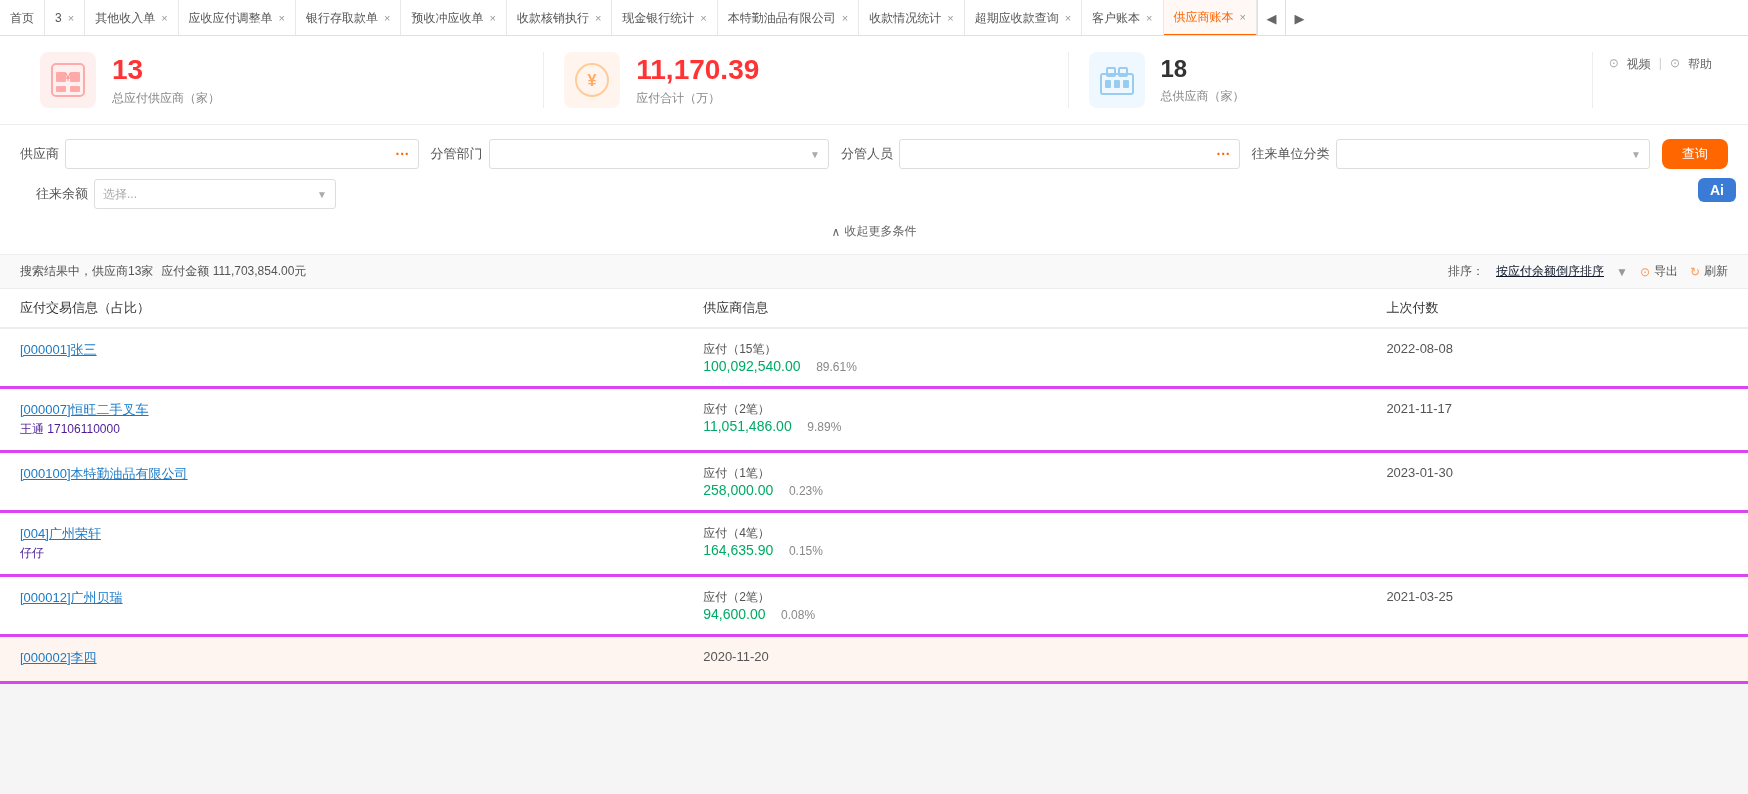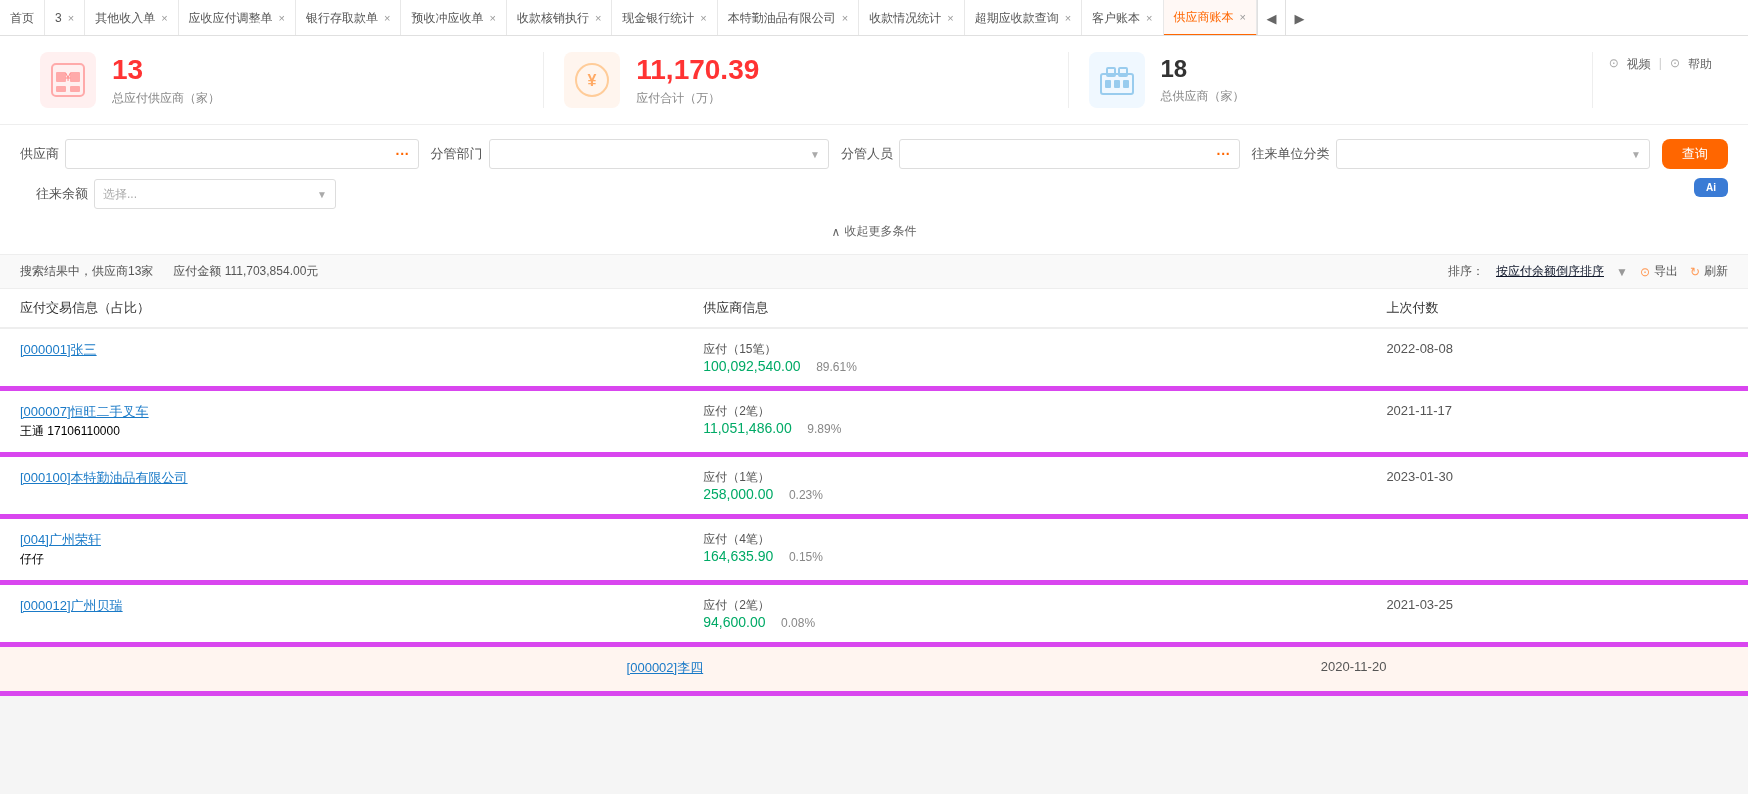--- a/index.html
+++ b/index.html
@@ -161,21 +161,21 @@
     .results-bar {
       background: #f9f9f9;
       border-bottom: 1px solid #eee;
       padding: 8px 20px;
       display: flex;
       align-items: center;
       justify-content: space-between;
       font-size: 12px;
       color: #555;
     }
-    .results-info { display: flex; gap: 20px; }
+    .results-info { display: flex; gap: 8px; }
     .results-actions { display: flex; align-items: center; gap: 12px; }
     .sort-label { color: #555; }
     .sort-value { color: #0f172a; font-weight: 500; text-decoration: underline; }
     .action-btn {
       display: flex;
       align-items: center;
       gap: 4px;
       color: #555;
       cursor: pointer;
       font-size: 12px;
@@ -195,31 +195,31 @@
     }
     .table-header-cell {
       font-size: 13px;
       color: #333;
       font-weight: 500;
     }
     .table-row {
       display: grid;
       grid-template-columns: 2fr 2fr 1fr;
       padding: 12px 20px;
-      border-bottom: 5px solid #d946ef;
+      border-bottom: 3px solid #d946ef;
       align-items: start;
     }
-    .table-row.highlighted { background: #fff5f0; text-align: right; }
+    .table-row.highlighted { background: #fff5f0; }
     .supplier-link {
       color: #1a7ac7;
       text-decoration: underline;
       font-size: 13px;
       cursor: pointer;
     }
-    .supplier-sub { font-size: 12px; color: #000000; margin-top: 2px; }
+    .supplier-sub { font-size: 12px; color: #4c1d95; margin-top: 2px; }
     .transaction-label { font-size: 12px; color: #555; }
     .transaction-amount { font-size: 14px; color: #00aa66; font-weight: 500; margin-top: 2px; }
     .transaction-pct { font-size: 12px; color: #888; margin-left: 12px; display: inline-block; }
     .last-pay { font-size: 13px; color: #555; }
 
     
     ::-webkit-scrollbar { width: 6px; height: 6px; }
     ::-webkit-scrollbar-thumb { background: #ccc; border-radius: 3px; }
   </style>
 </head>
@@ -330,21 +330,21 @@
     </div>
   </div>
 
   <div class="top-right-links">
     <span style="color:#aaa;">⊙</span>
     <a href="#">视频</a>
     <span style="color:#ccc;">|</span>
     <span style="color:#aaa;">⊙</span>
     <a href="#">帮助</a>
 
-    <div style="position:fixed; right:20px; top:178px; background:#3a7bd5; color:#fff; border-radius:6px; padding:4px 12px; font-size:10px; font-weight:bold; z-index:1000;">Ai</div>
+    <div style="position:fixed; right:12px; top:178px; background:#3a7bd5; color:#fff; border-radius:6px; padding:4px 12px; font-size:14px; font-weight:bold; z-index:1000;">Ai</div>
   </div>
 </div>
 
 <div class="filter-section">
   <div class="filter-row">
 
     <div class="filter-item">
       <span class="filter-label">供应商</span>
       <div class="filter-input">
         <span></span>

